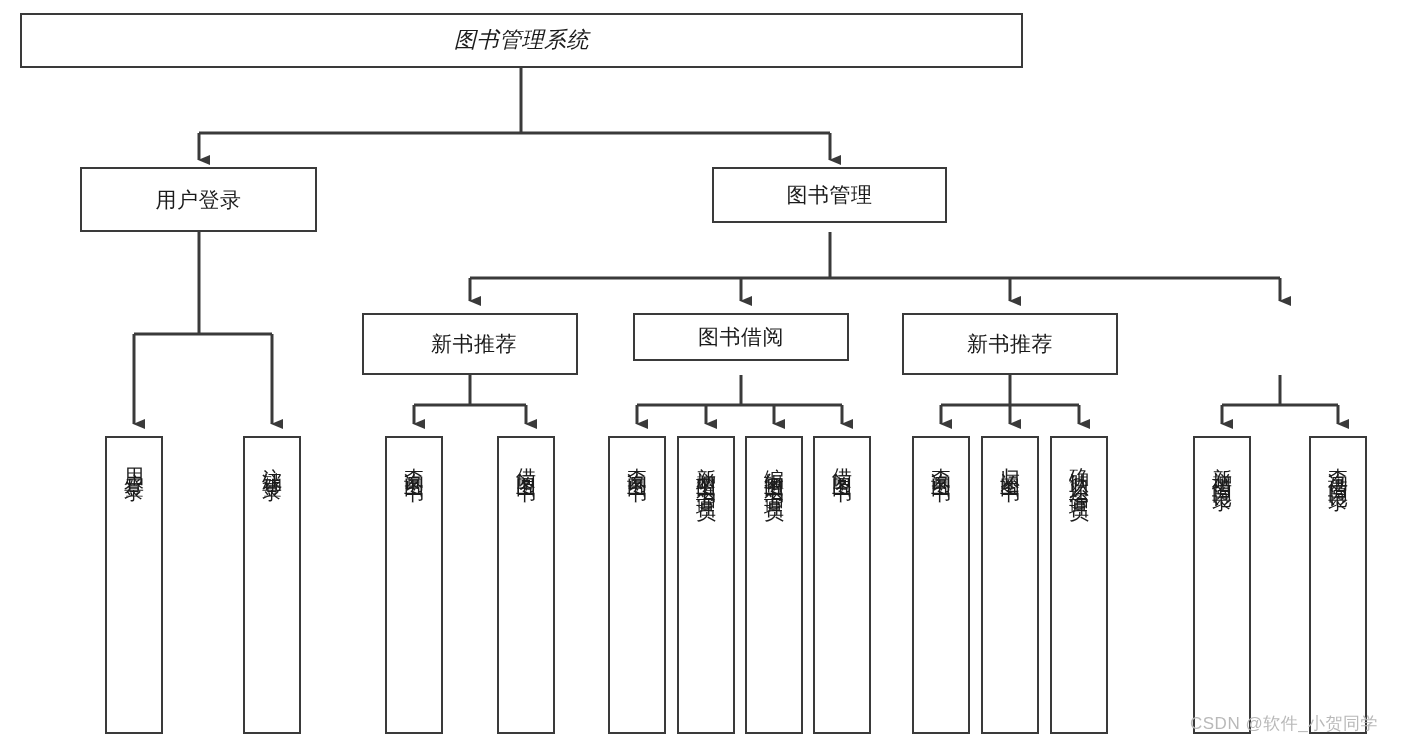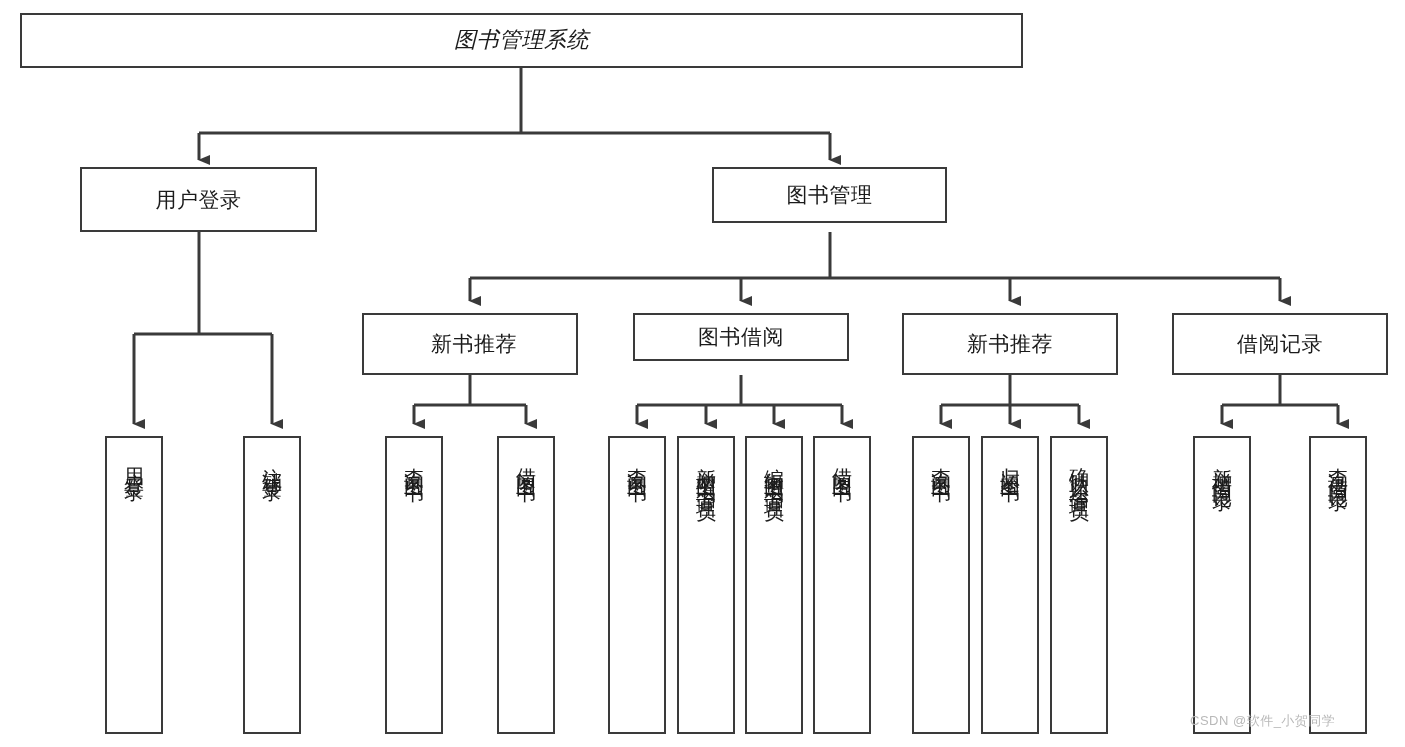--- a/index.html
+++ b/index.html
@@ -56,21 +56,21 @@
     text-orientation: upright;
     -webkit-text-orientation: upright;
     letter-spacing: 5px;
     line-height: 1.05;
     white-space: nowrap;
   }
   .watermark {
     position: absolute;
     left: 1190px;
     top: 712px;
-    font-size: 13px;
+    font-size: 17px;
     color: #b9b9b9;
     white-space: nowrap;
     z-index: 3;
     letter-spacing: 0.5px;
   }
 </style>
 </head>
 <body>
 
 <div id="canvas">
@@ -138,23 +138,20 @@
 
   <div class="node h" style="left:362px; top:313px; width:216px; height:62px;padding-left:8px;">
     <span>新书推荐</span>
   </div>
   <div class="node h" style="left:633px; top:313px; width:216px; height:48px;">
     <span>图书借阅</span>
   </div>
   <div class="node h" style="left:902px; top:313px; width:216px; height:62px;">
     <span>新书推荐</span>
   </div>
-  <div class="node h" style="left:1172px; top:313px; width:216px; height:62px;">
-    <span>借阅记录</span>
-  </div>
 
   <div class="node leaf" style="left:105px; top:436px; width:58px; height:298px;">
     <span class="vtext">用户登录</span>
   </div>
   <div class="node leaf" style="left:243px; top:436px; width:58px; height:298px;">
     <span class="vtext">注销登录</span>
   </div>
 
   <div class="node leaf" style="left:385px; top:436px; width:58px; height:298px;">
     <span class="vtext">查询图书</span>

